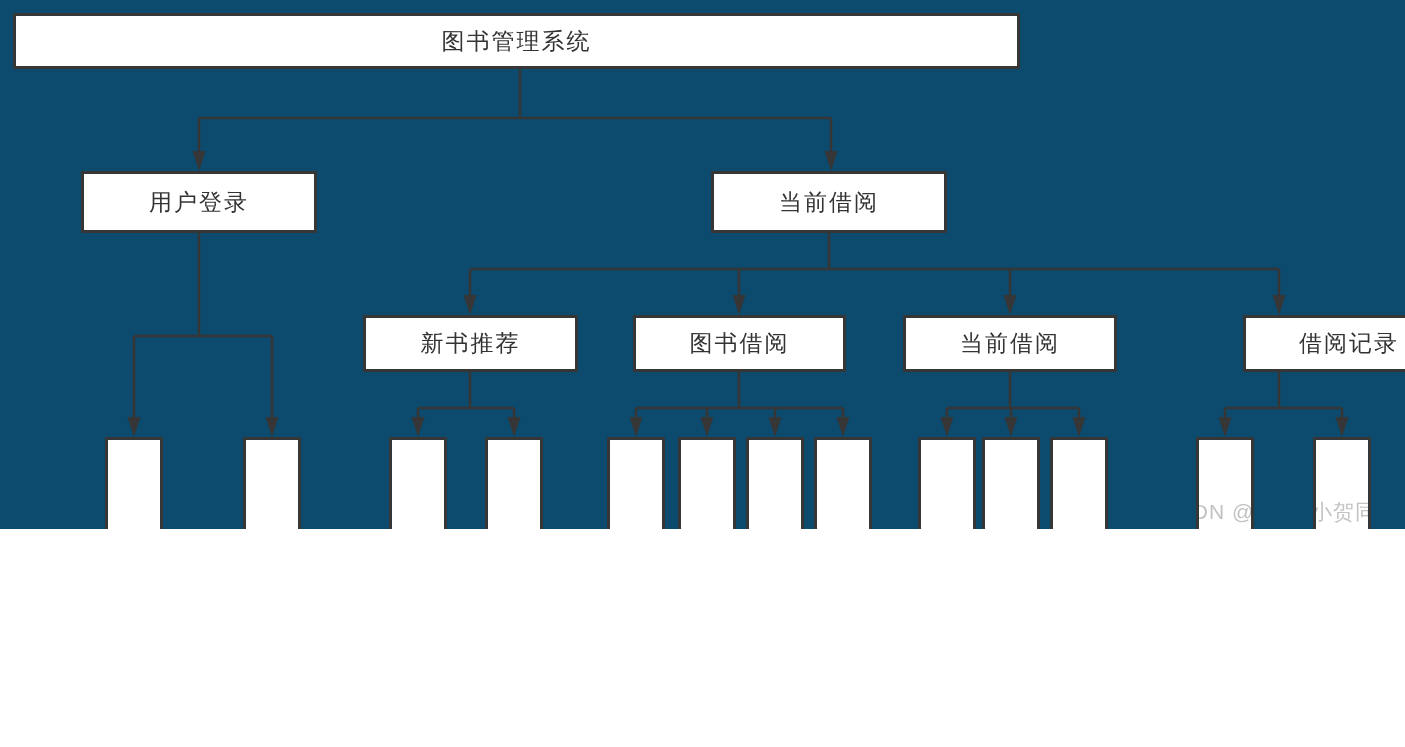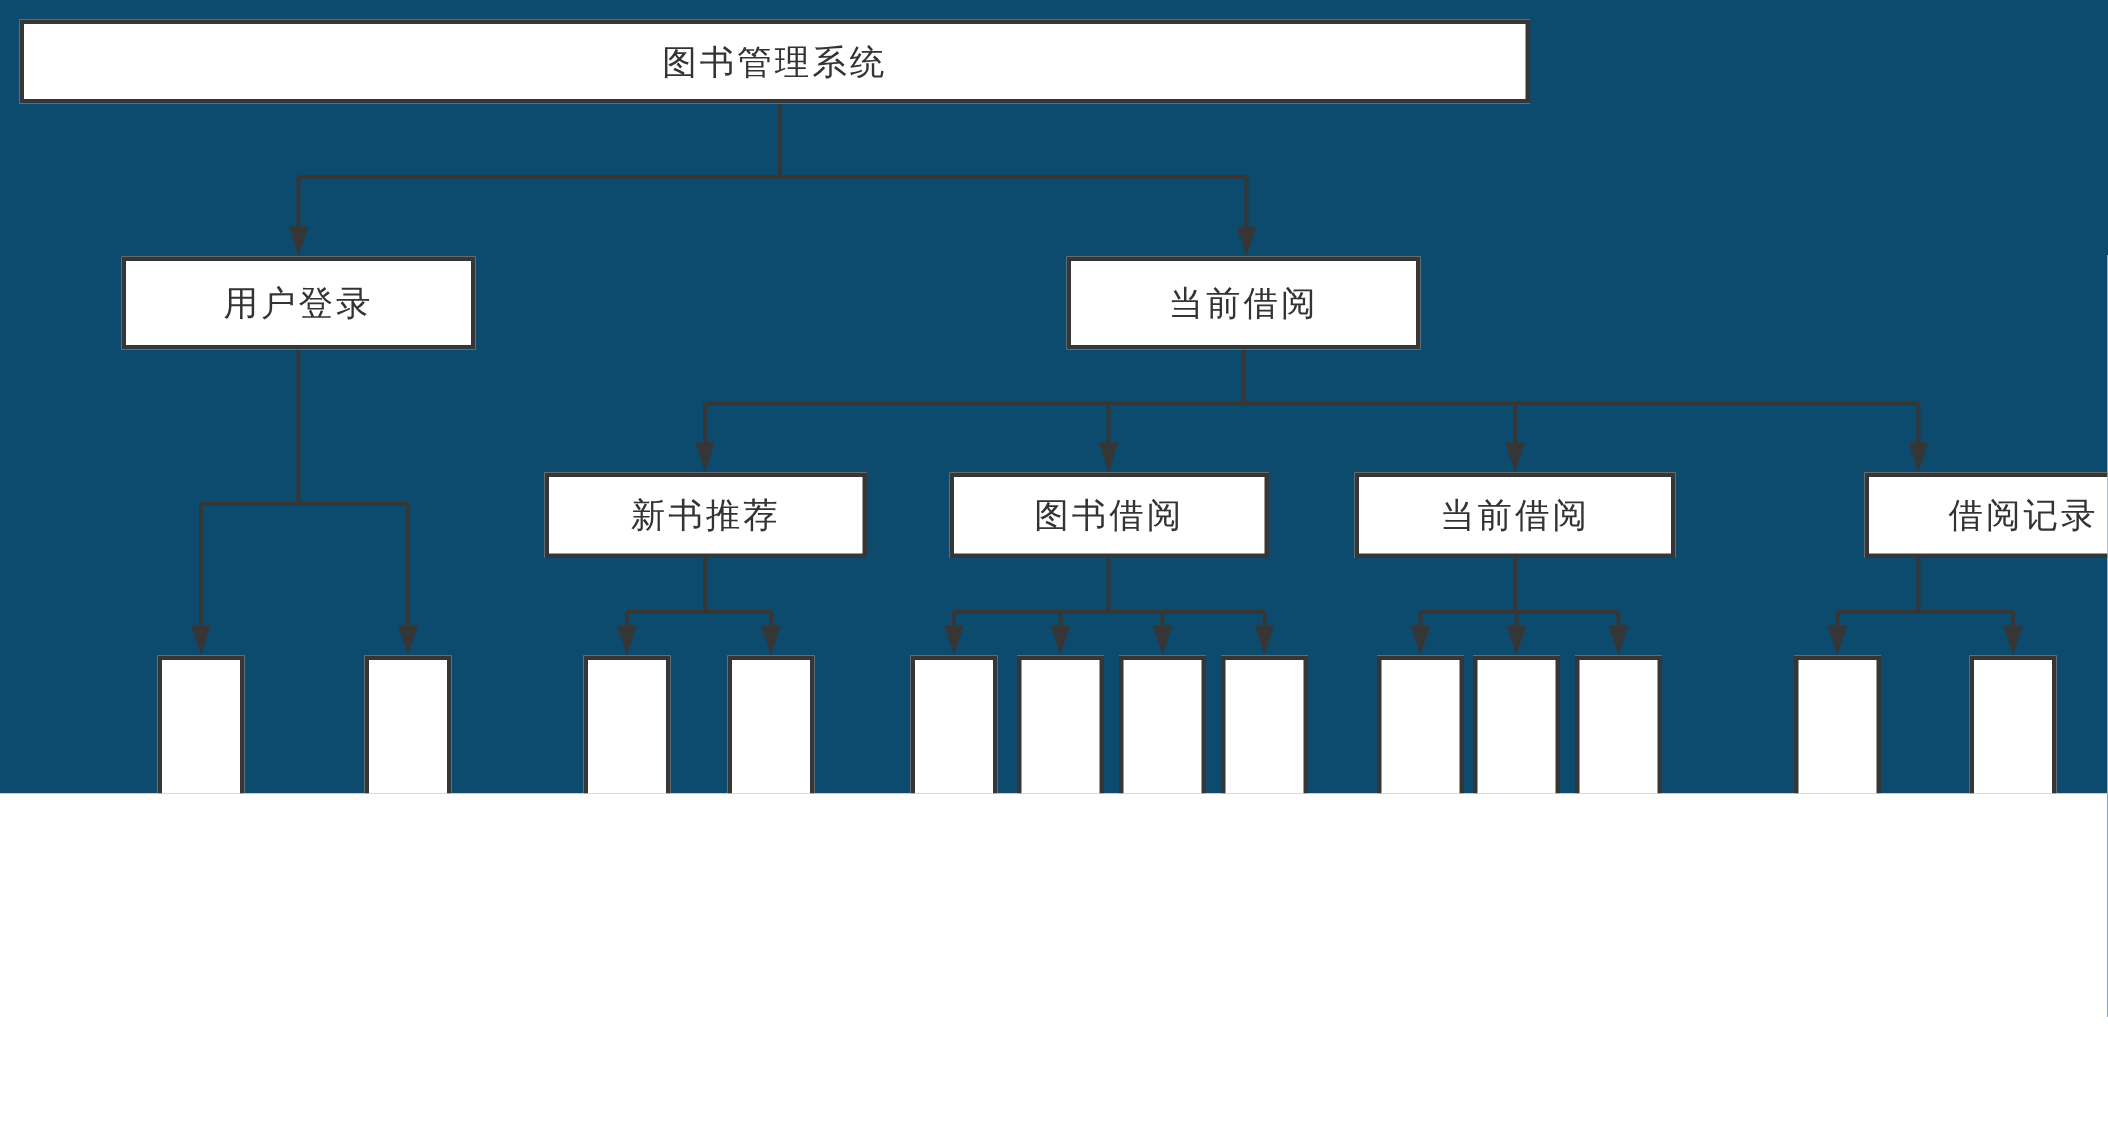--- a/index.html
+++ b/index.html
@@ -113,14 +113,15 @@
   <div class="box vbox" style="left:746px; top:437px; width:58px; height:298px;">编辑图书（管理员）</div>
   <div class="box vbox" style="left:814px; top:437px; width:58px; height:298px;">借阅图书</div>
 
   <div class="box vbox" style="left:918px; top:437px; width:58px; height:298px;">查询图书</div>
   <div class="box vbox" style="left:982px; top:437px; width:58px; height:298px;">归还图书</div>
   <div class="box vbox" style="left:1050px; top:437px; width:58px; height:298px;">确认归还（管理员）</div>
 
   <div class="box vbox" style="left:1196px; top:437px; width:58px; height:298px;">新增借阅记录</div>
   <div class="box vbox" style="left:1313px; top:437px; width:58px; height:298px;">查询借阅记录</div>
 
+  <div class="watermark">CSDN @软件_小贺同学</div>
 
 </div>
 
 </body></html>

